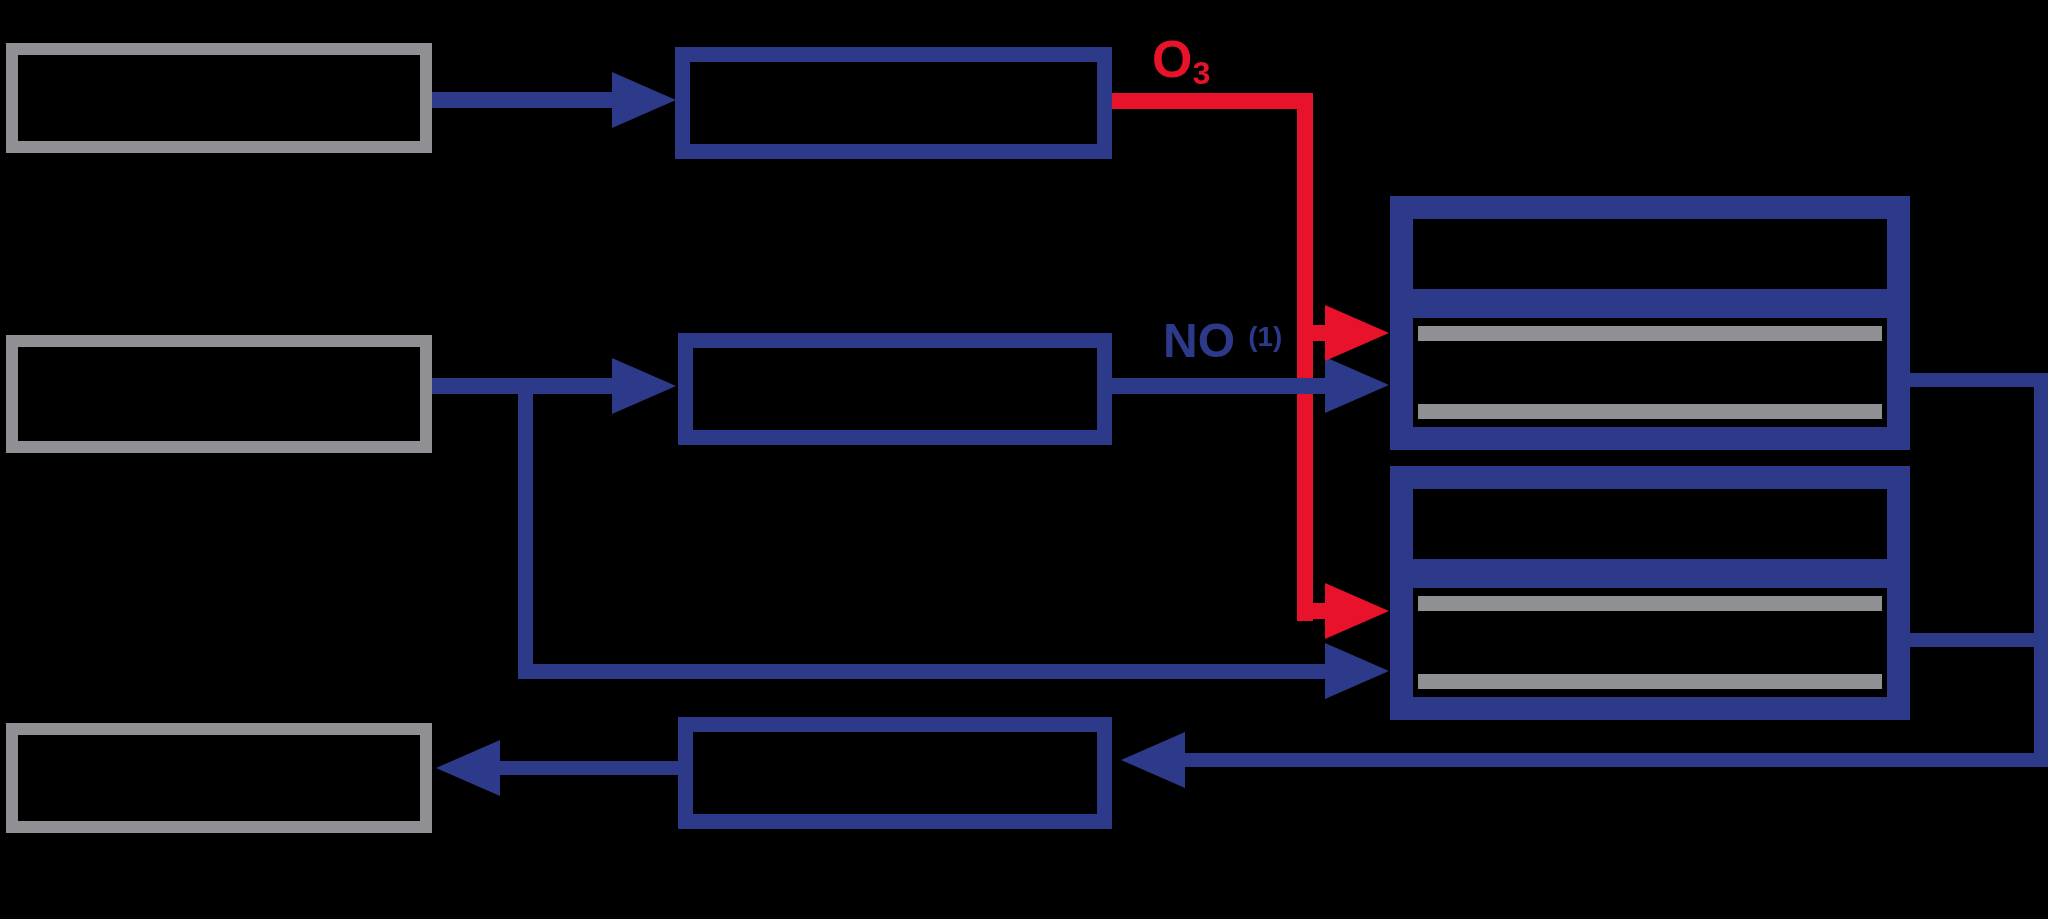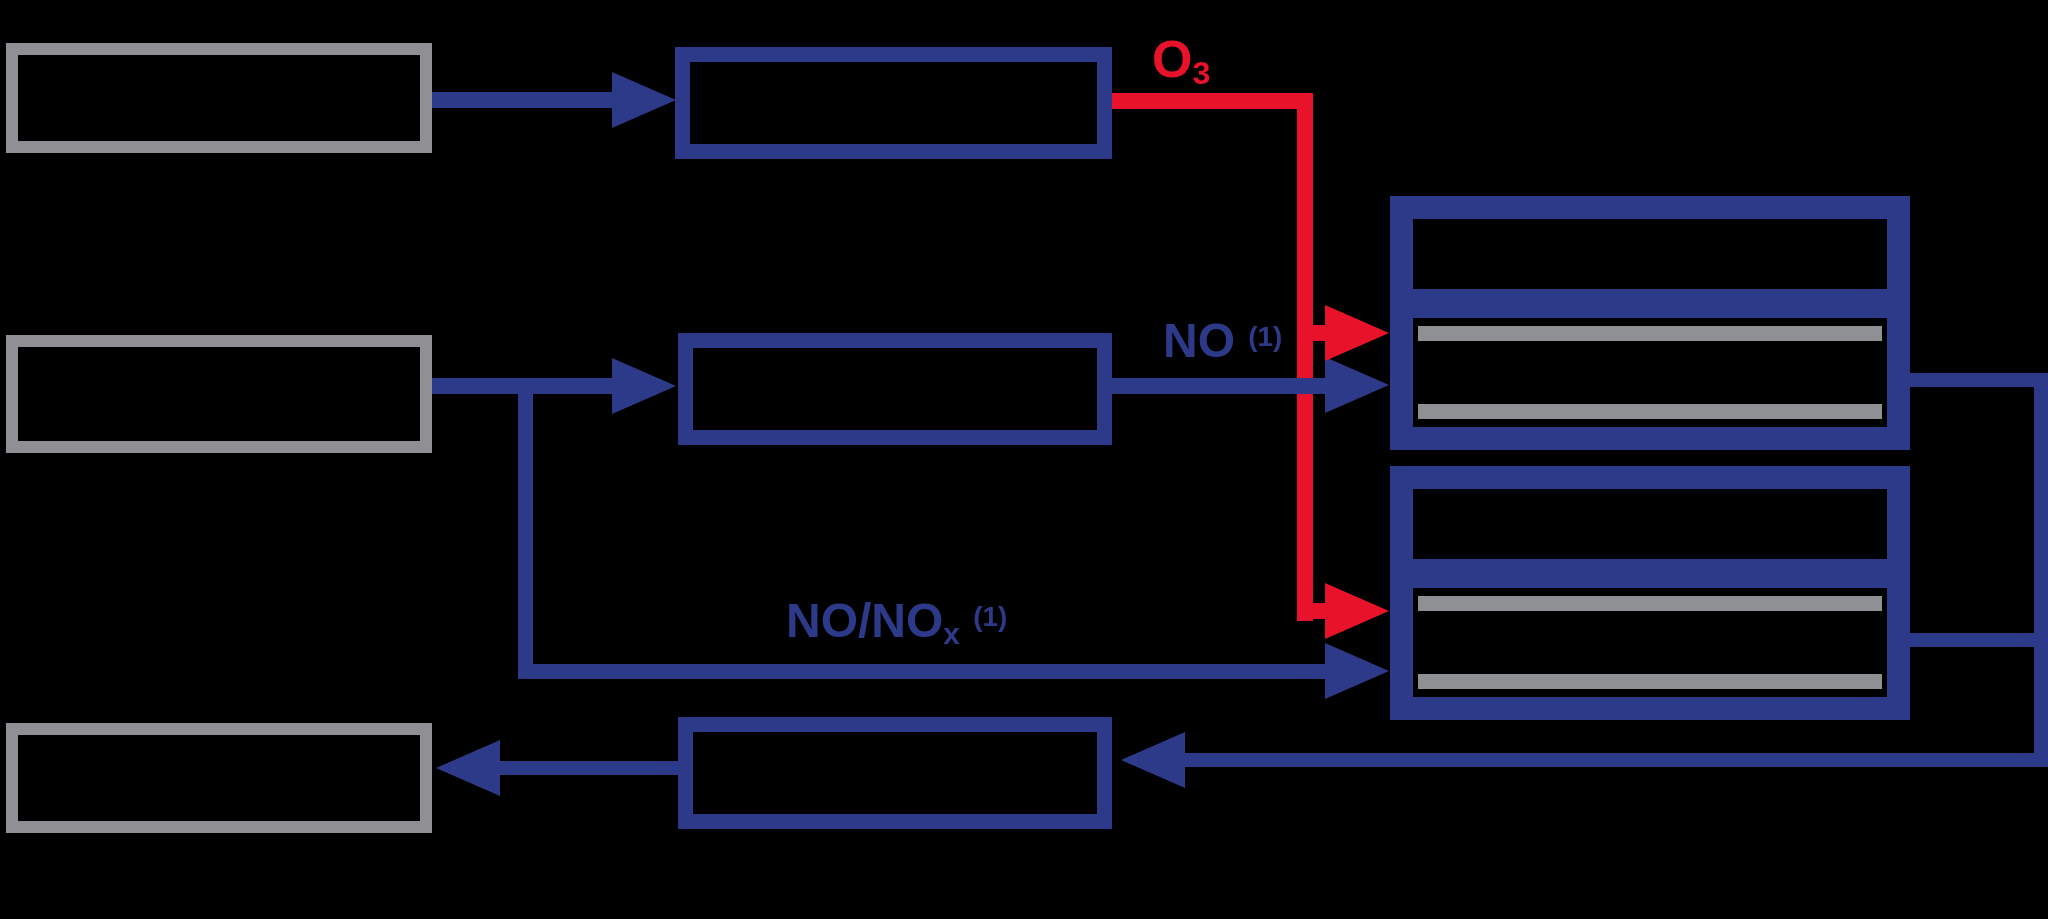--- a/index.html
+++ b/index.html
@@ -98,16 +98,15 @@
   <div class="line" style="left:1185px;top:730px;width:863px;height:14px;"></div>
   <div class="head left" style="left:1121px;top:709px;"></div>
 
   <div class="line" style="left:498px;top:738px;width:180px;height:14px;"></div>
   <div class="head left" style="left:436px;top:717px;"></div>
 
   <div class="lbl red" id="o3-label"><span>O</span><sub>3</sub></div>
 
   <div class="lbl blue" id="no-label"><span>NO</span> <sup>(1)</sup></div>
 
-  <div class="lbl blue" id="nonox-label"><span>NO/NO</span><sub>x</sub> <sup>(1)</sup></div>
 
 
 </div>
 
 </body></html>

